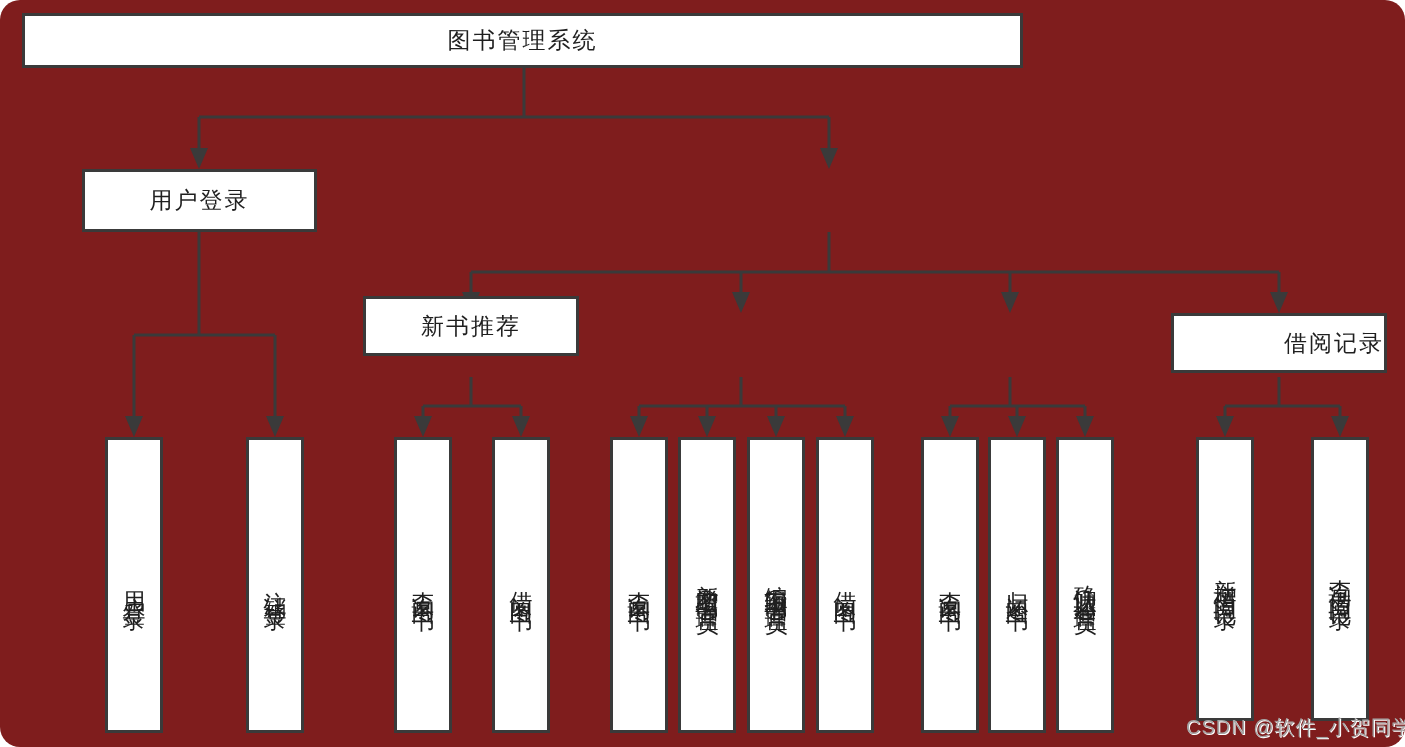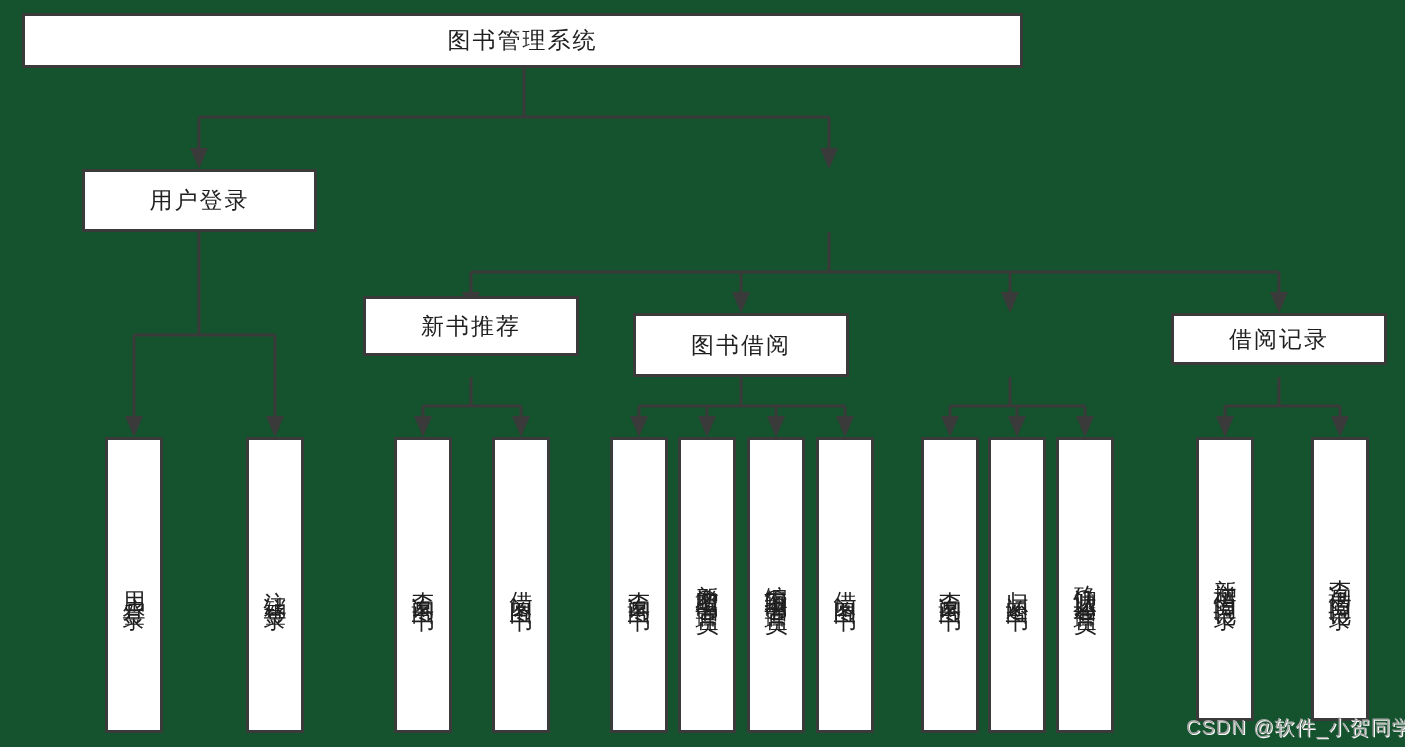--- a/index.html
+++ b/index.html
@@ -4,23 +4,24 @@
 <style>
   html, body {
     margin: 0;
     padding: 0;
     background: #ffffff;
   }
   .stage {
     position: relative;
     width: 1405px;
     height: 747px;
-    background: #14532d;
+    background: #7f1d1d;
     font-family: "Liberation Sans", sans-serif;
     overflow: hidden;
+    border-radius: 20px;
   }
   .connectors {
     position: absolute;
     left: 0;
     top: 0;
     width: 1405px;
     height: 747px;
     pointer-events: none;
   }
   .node {
@@ -114,24 +115,21 @@
     <span>图书管理系统</span>
   </div>
 
   <div class="node h" style="left:82px; top:169px; width:235px; height:63px;">
     <span>用户登录</span>
   </div>
 
   <div class="node h" style="left:363px; top:296px; width:216px; height:60px;">
     <span>新书推荐</span>
   </div>
-  <div class="node h" style="left:633px; top:313px; width:216px; height:64px;">
-    <span>图书借阅</span>
-  </div>
-  <div class="node h" style="left:1171px; top:313px; width:216px; height:52px;">
+  <div class="node h" style="left:1171px; top:313px; width:216px; height:60px;justify-content:flex-end;">
     <span>借阅记录</span>
   </div>
 
   <div class="node v" style="left:105px; top:437px; width:58px; height:296px;">
     <span>用户登录</span>
   </div>
   <div class="node v" style="left:246px; top:437px; width:58px; height:296px;">
     <span>注销登录</span>
   </div>
 

